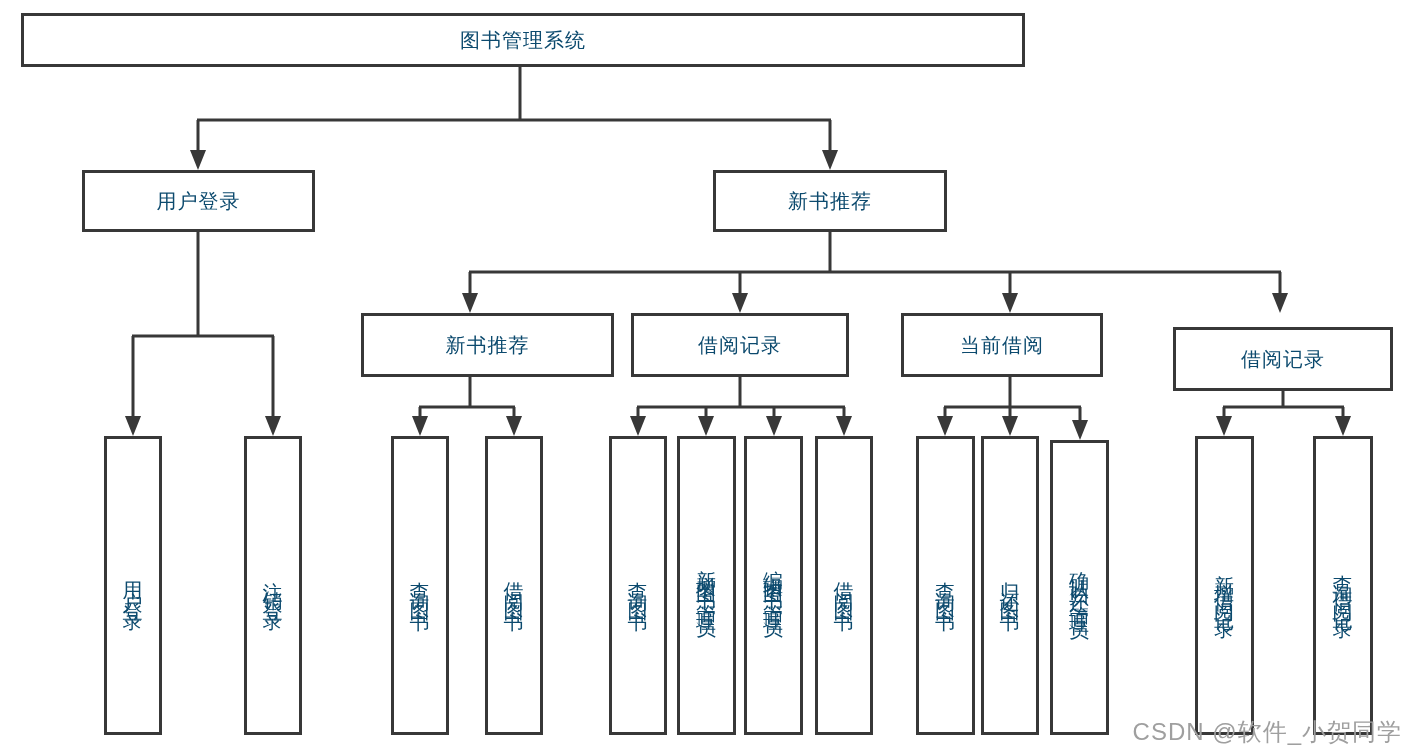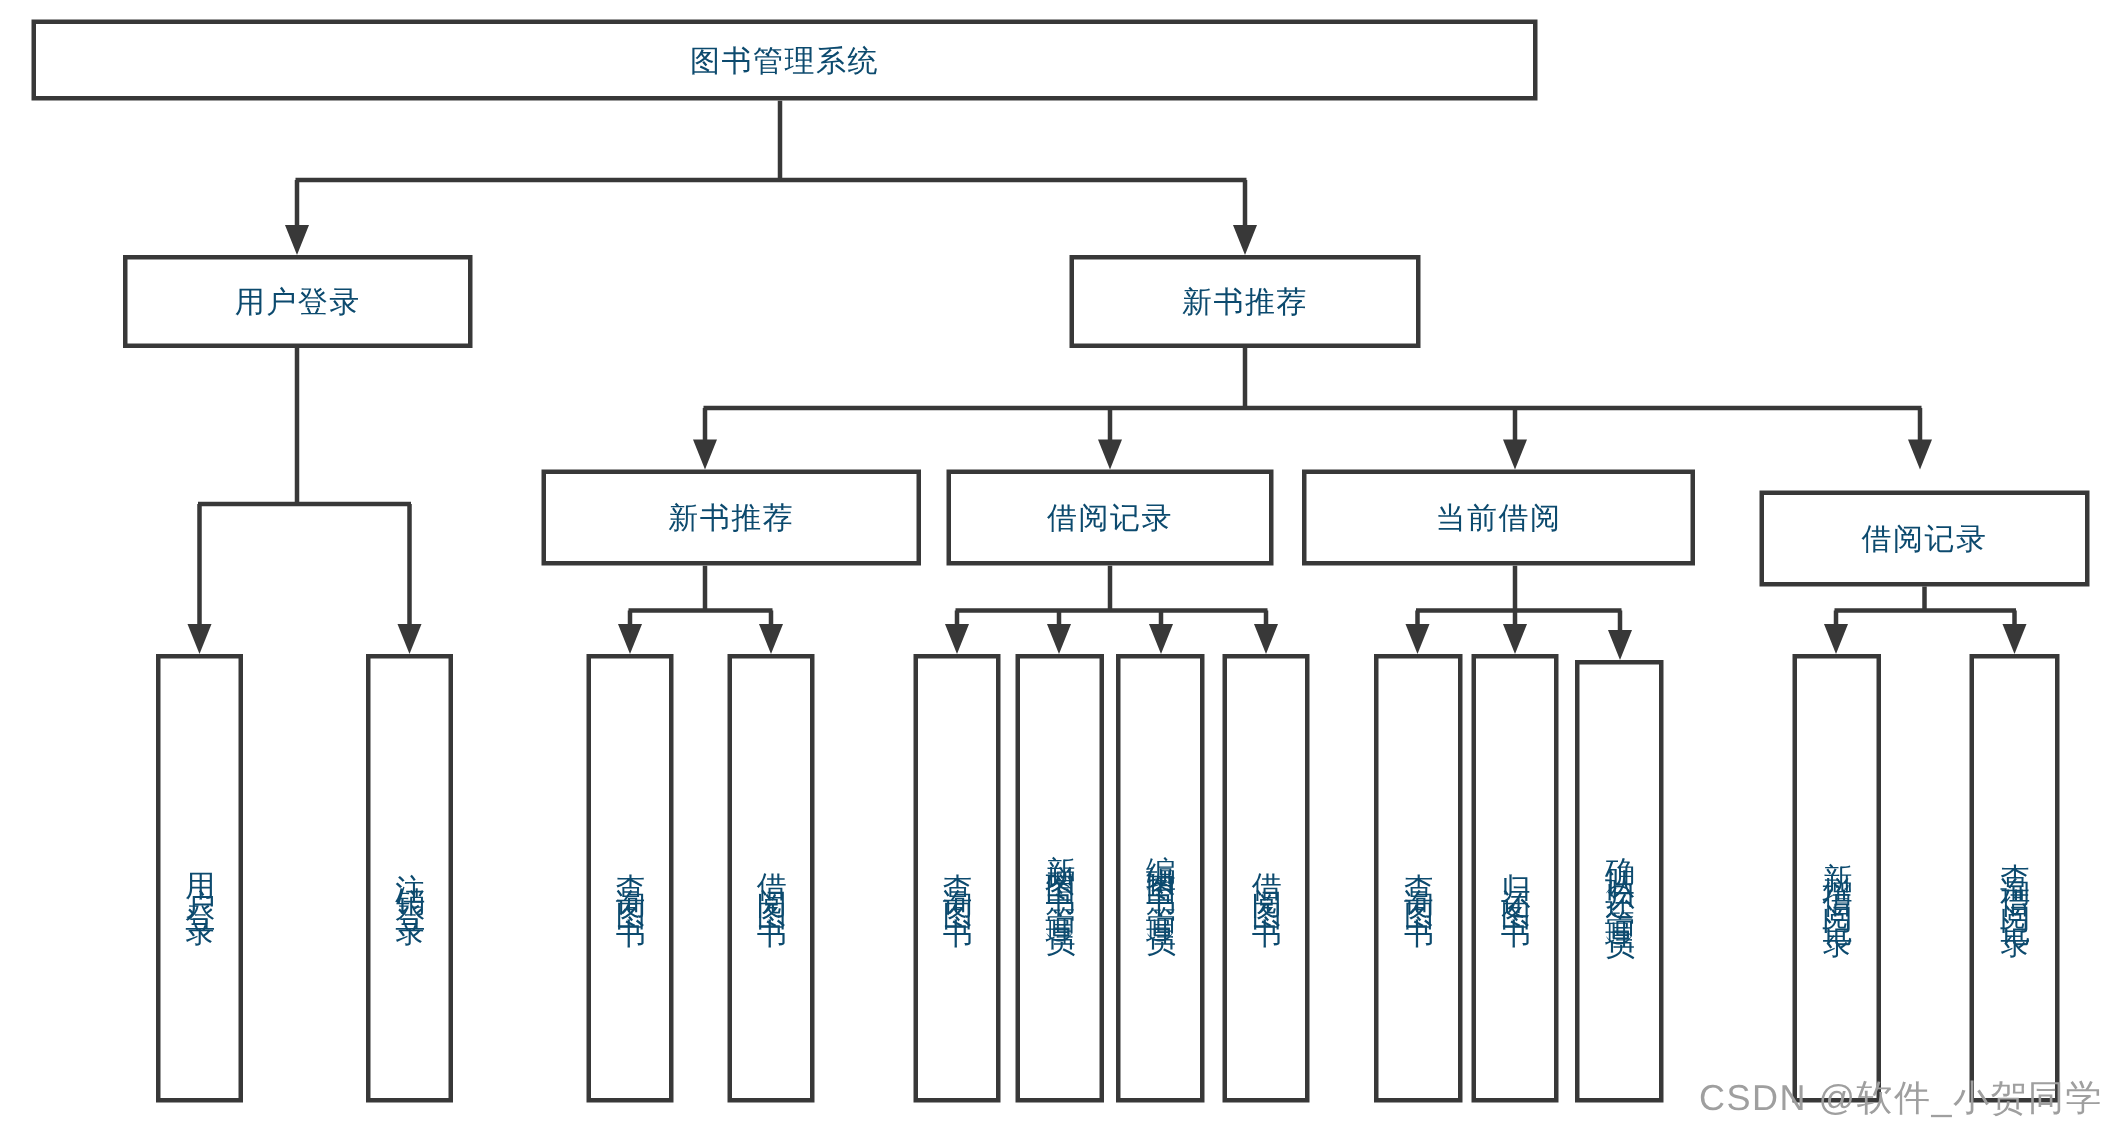--- a/index.html
+++ b/index.html
@@ -93,21 +93,21 @@
     </g>
   </svg>
 
   <div class="box" style="left:21px; top:13px; width:1004px; height:54px;">图书管理系统</div>
 
   <div class="box" style="left:82px; top:170px; width:233px; height:62px;">用户登录</div>
   <div class="box" style="left:713px; top:170px; width:234px; height:62px;">新书推荐</div>
 
   <div class="box" style="left:361px; top:313px; width:253px; height:64px;">新书推荐</div>
   <div class="box" style="left:631px; top:313px; width:218px; height:64px;">借阅记录</div>
-  <div class="box" style="left:868px; top:313px; width:262px; height:64px;text-align:right;">当前借阅</div>
+  <div class="box" style="left:901px; top:313px; width:202px; height:64px;text-align:right;">当前借阅</div>
   <div class="box" style="left:1173px; top:327px; width:220px; height:64px;">借阅记录</div>
 
   <div class="box vbox" style="left:104px; top:436px; width:58px; height:299px;">用户登录</div>
   <div class="box vbox" style="left:244px; top:436px; width:58px; height:299px;">注销登录</div>
 
   <div class="box vbox" style="left:391px; top:436px; width:58px; height:299px;">查询图书</div>
   <div class="box vbox" style="left:485px; top:436px; width:58px; height:299px;">借阅图书</div>
 
   <div class="box vbox" style="left:609px; top:436px; width:58px; height:299px;">查询图书</div>
   <div class="box vbox" style="left:677px; top:436px; width:59px; height:299px; letter-spacing:7px;">新增图书（管理员）</div>

